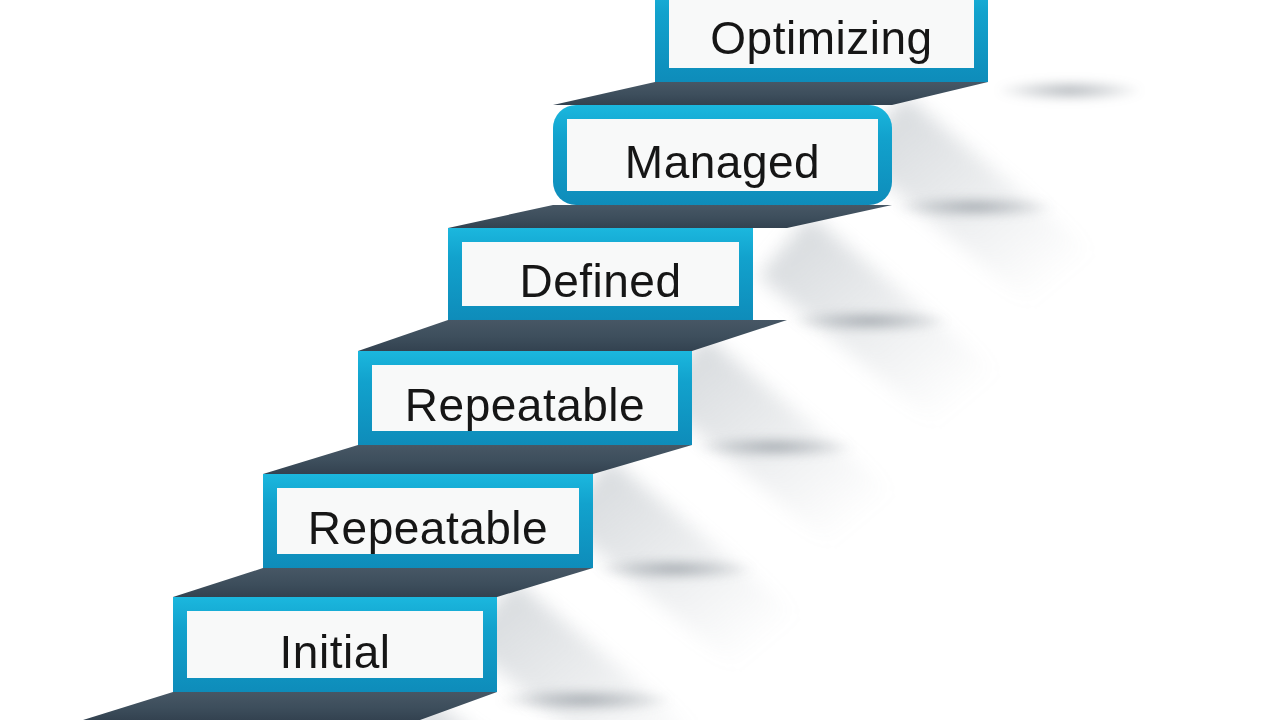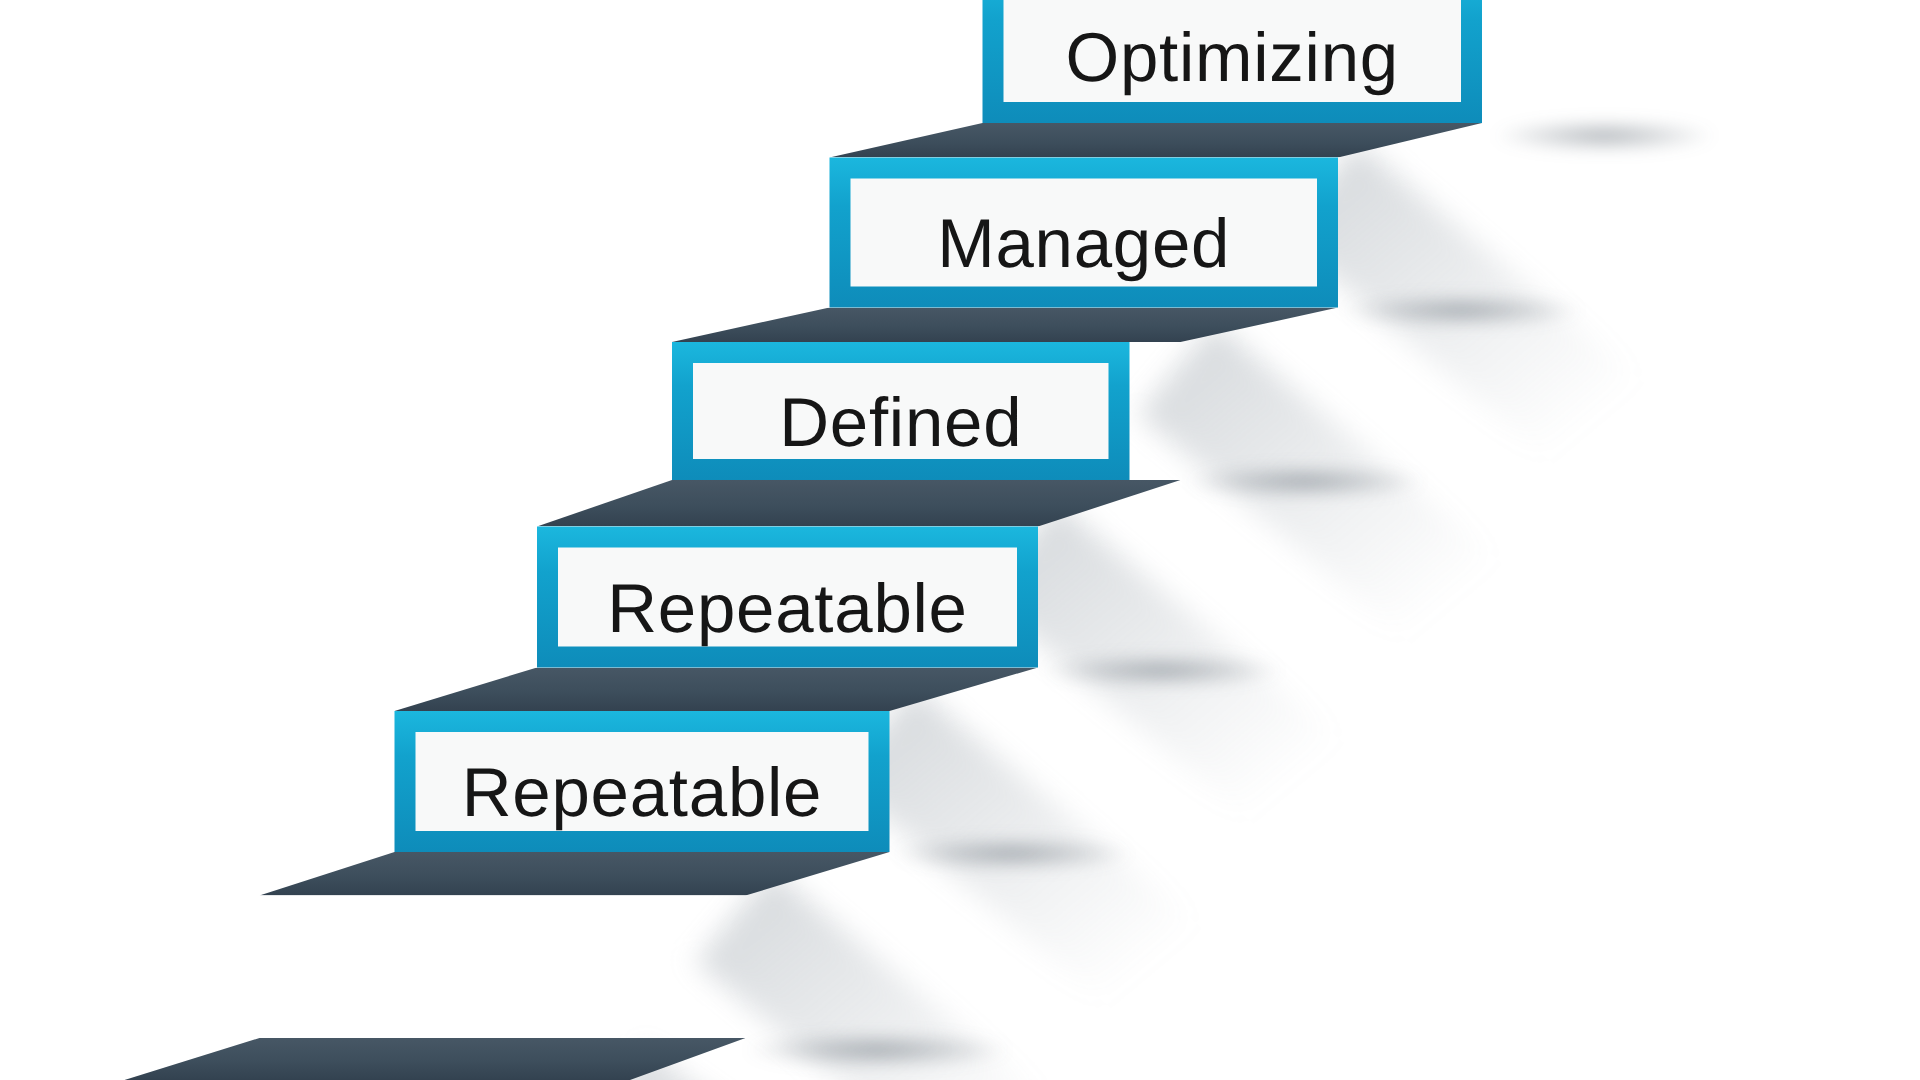--- a/index.html
+++ b/index.html
@@ -44,21 +44,21 @@
   .tread.t4{left:448px;top:205px;width:444px;height:23px;clip-path:polygon(105px 0,444px 0,339px 23px,0 23px);}
   .tread.t5{left:553px;top:82px; width:435px;height:23px;clip-path:polygon(102px 0,435px 0,339px 23px,0 23px);}
 
   
   .face{position:absolute;
         background:linear-gradient(180deg, var(--face-top) 0%, var(--face-mid) 32%, var(--face-bottom) 100%);}
   .face.f0{left:173px;top:597px;width:324px;height:95px;}
   .face.f1{left:263px;top:474px;width:330px;height:94px;}
   .face.f2{left:358px;top:351px;width:334px;height:94px;}
   .face.f3{left:448px;top:228px;width:305px;height:92px;}
-  .face.f4{left:553px;top:105px;width:339px;height:100px;}
+  .face.f4{left:553px;top:105px;width:339px;height:100px;border-radius:23px;}
   .face.f5{left:655px;top:-20px;width:333px;height:102px;}
   .plate{position:absolute;inset:14px;background:var(--label-bg);
          display:flex;align-items:center;justify-content:center;}
   .plate span{font-size:46px;line-height:1;letter-spacing:0.5px;font-weight:400;
               color:var(--label-text);white-space:nowrap;margin-top:14px;}
 </style>
 </head>
 <body>
 
 <div class="stage">
@@ -77,20 +77,25 @@
   <div class="smudge s4"></div>
   <div class="smudge s5"></div>
 
   <div class="tread t0"></div>
   <div class="tread t1"></div>
   <div class="tread t2"></div>
   <div class="tread t3"></div>
   <div class="tread t4"></div>
   <div class="tread t5"></div>
 
+  <div class="face f0">
+    <div class="plate">
+      <span>Initial</span>
+    </div>
+  </div>
   <div class="face f1">
     <div class="plate">
       <span>Repeatable</span>
     </div>
   </div>
   <div class="face f2">
     <div class="plate">
       <span>Repeatable</span>
     </div>
   </div>

